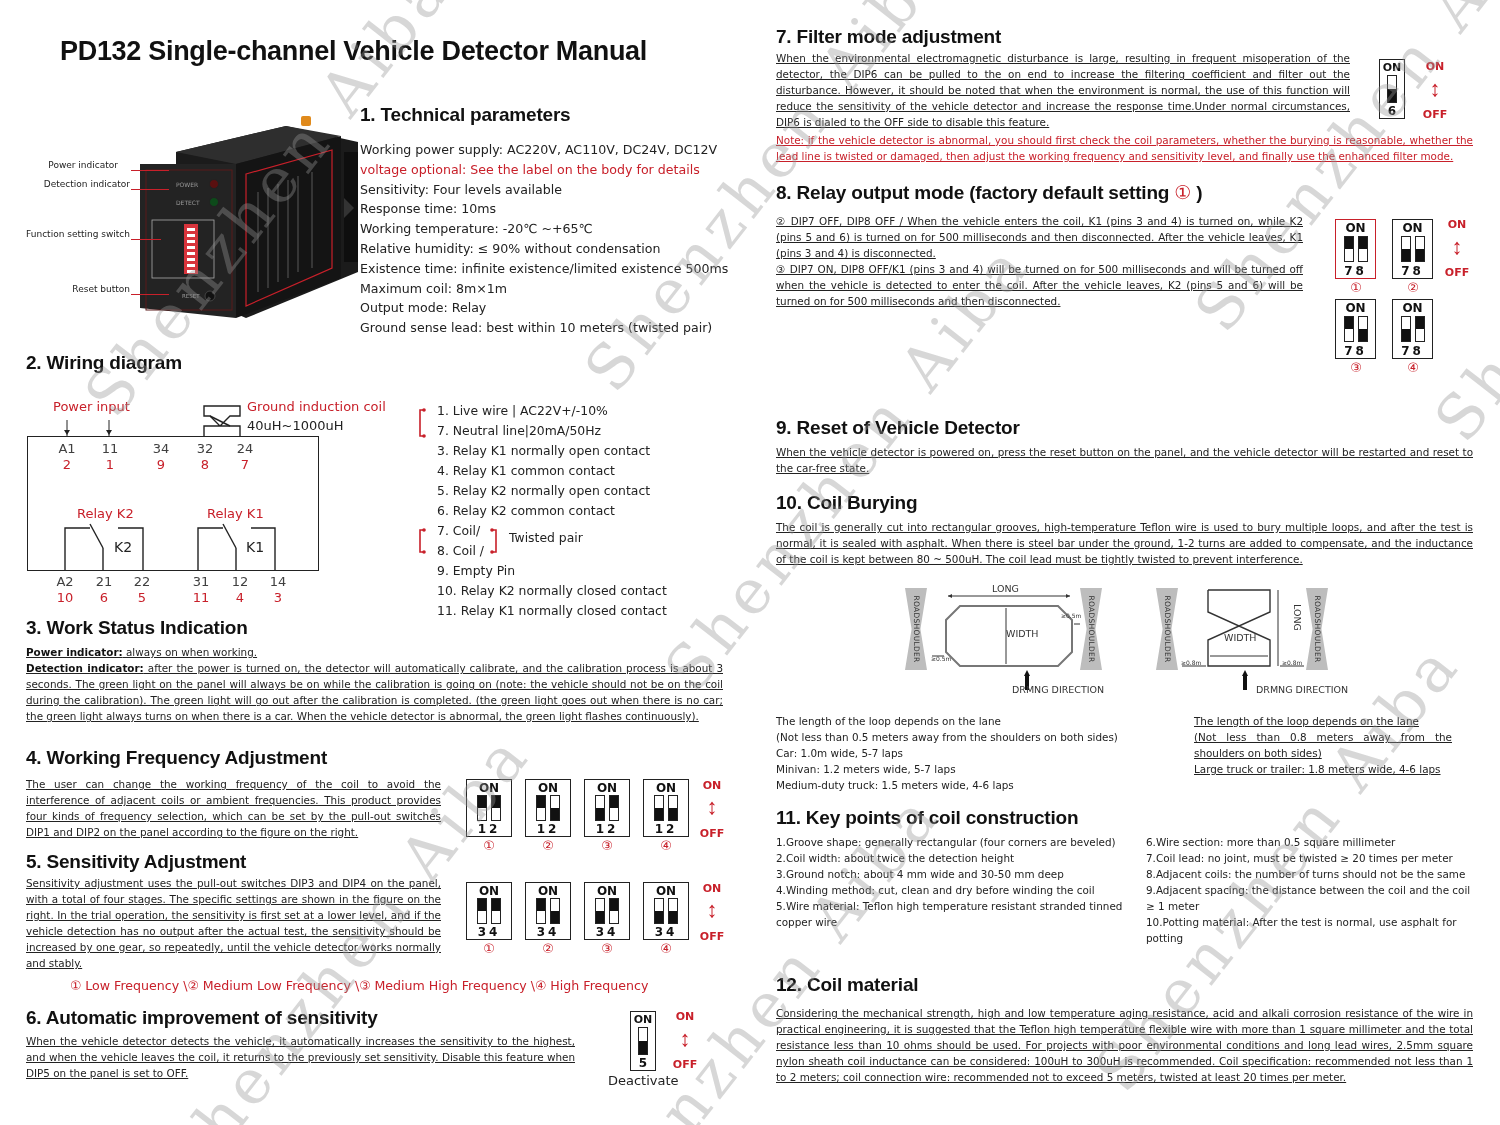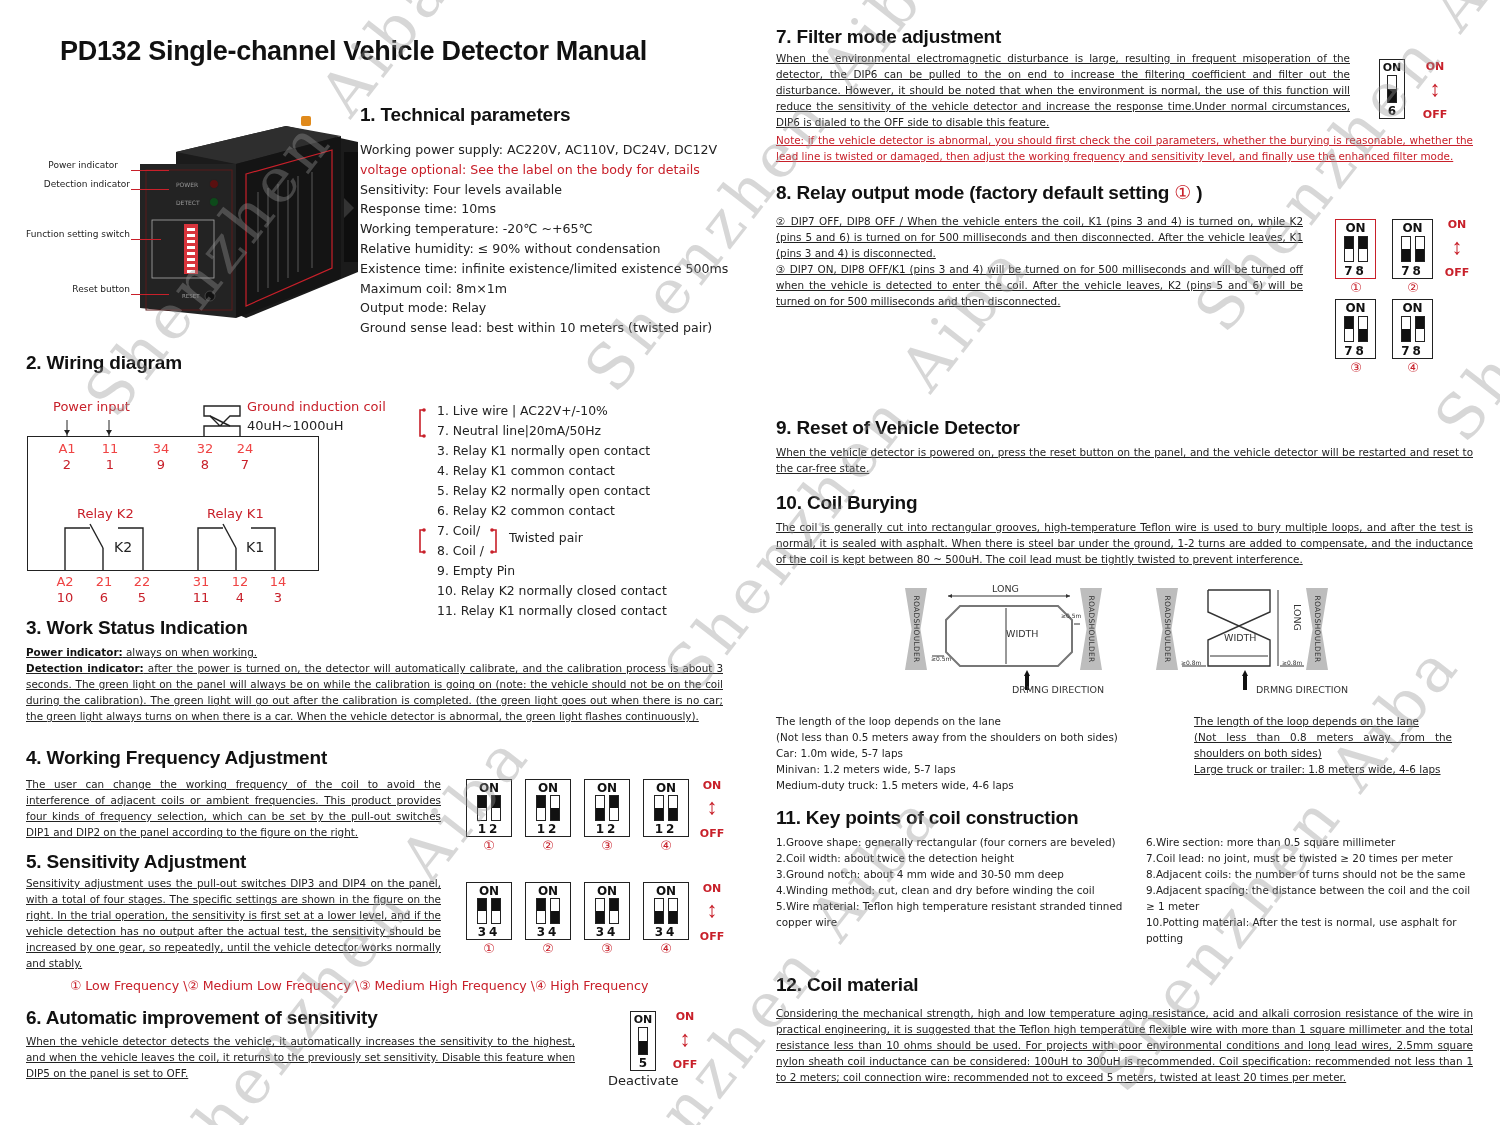--- a/index.html
+++ b/index.html
@@ -14,21 +14,21 @@
   .justify { text-align: justify; text-decoration: underline; }
   b.strong { font-weight: bold; color: #111; }
 
   
   .device { position: absolute; left: 136px; top: 112px; width: 222px; height: 212px; }
   .dev-callout { position: absolute; font-family: "DejaVu Sans", sans-serif; font-size: 9px; color: #222; text-align: right; white-space: nowrap; }
   .dev-line { position: absolute; height: 1px; background: #c8202a; }
 
   
   .wbox { position: absolute; left: 27px; top: 436px; width: 292px; height: 135px; border: 1.6px solid #222; }
-  .wlabel { position: absolute; font-family: "DejaVu Sans", sans-serif; font-size: 13px; color: #ef4444; text-align: center; width: 30px; }
+  .wlabel { position: absolute; font-family: "DejaVu Sans", sans-serif; font-size: 13px; color: #404040; text-align: center; width: 30px; }
   .wnum { position: absolute; font-family: "DejaVu Sans", sans-serif; font-size: 13px; color: #c8202a; text-align: center; width: 30px; }
   .pin-list { position: absolute; left: 437px; top: 401px; font-family: "DejaVu Sans", sans-serif; font-size: 12.4px; line-height: 20px; color: #222; }
 
   
   .dip { position: absolute; border: 1.4px solid #222; background: #fff; }
   .dip.sel { border-color: #c8202a; }
   .dip .on { position: absolute; left: 0; right: 0; top: 1px; text-align: center; font-family: "DejaVu Sans", sans-serif; font-weight: bold; font-size: 12px; color: #111; }
   .dip .nums { position: absolute; left: 0; right: 0; bottom: 0px; text-align: center; font-family: "DejaVu Sans", sans-serif; font-weight: bold; font-size: 12px; color: #111; letter-spacing: 3px; }
   .lever { position: absolute; width: 10px; height: 26px; border: 1.2px solid #222; background: #fff; }
   .lever .fill { position: absolute; left: 0; right: 0; height: 50%; background: #111; }

